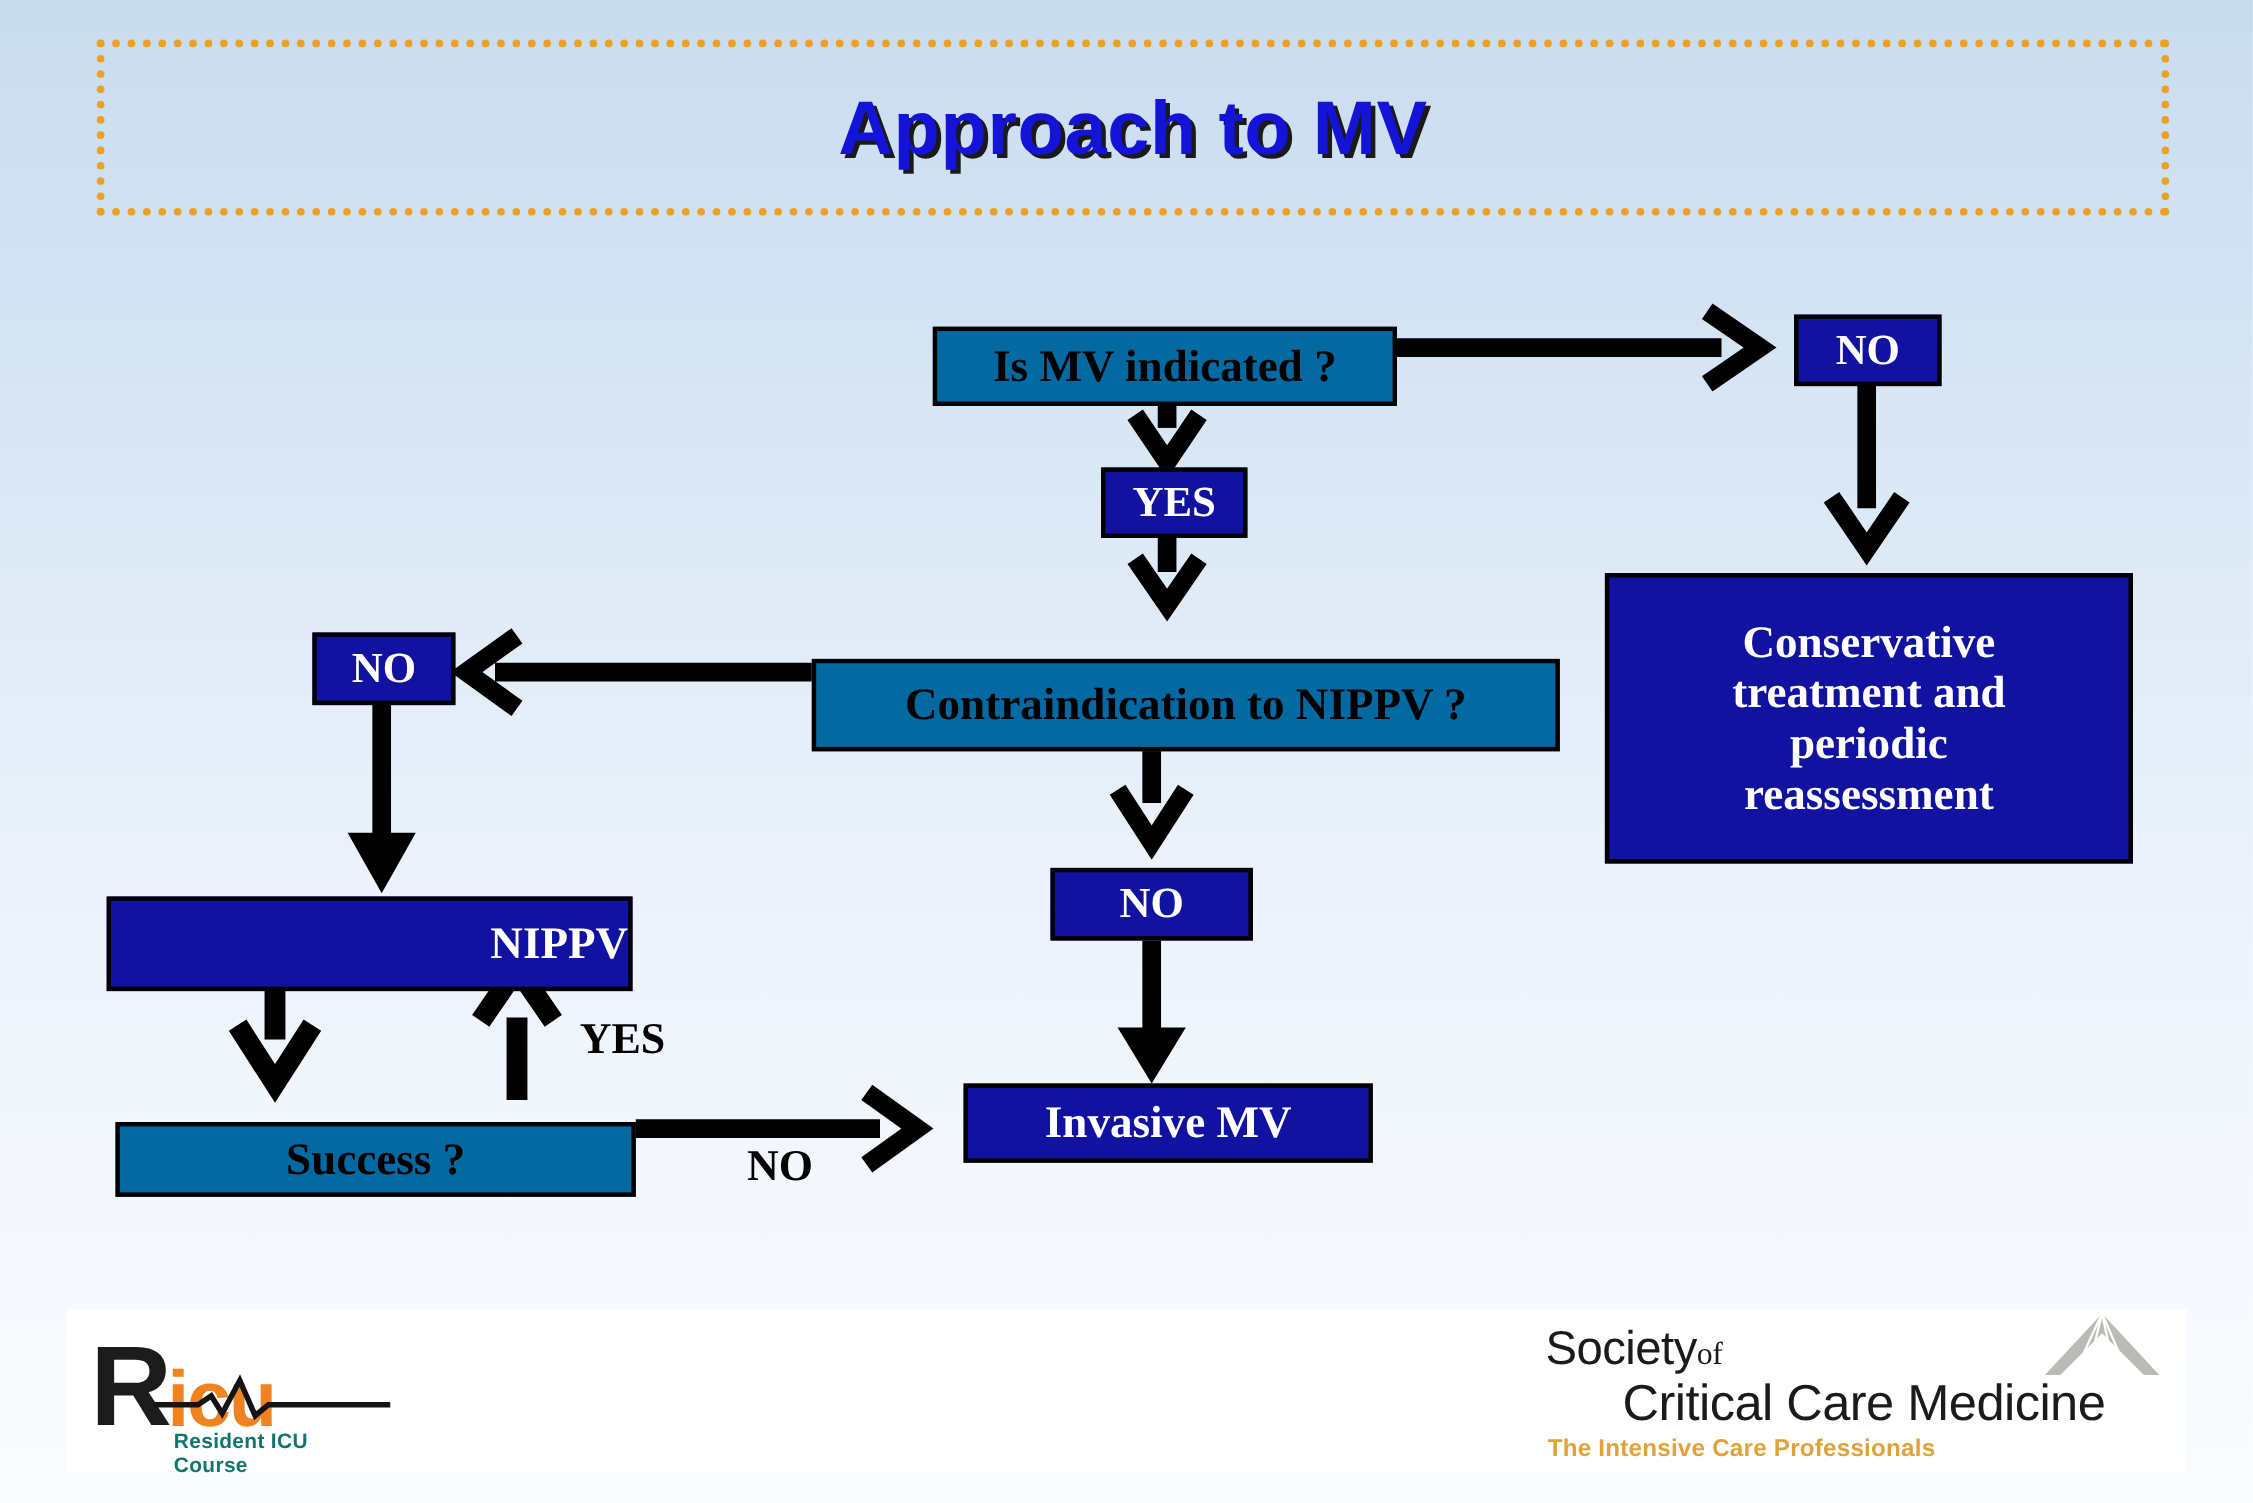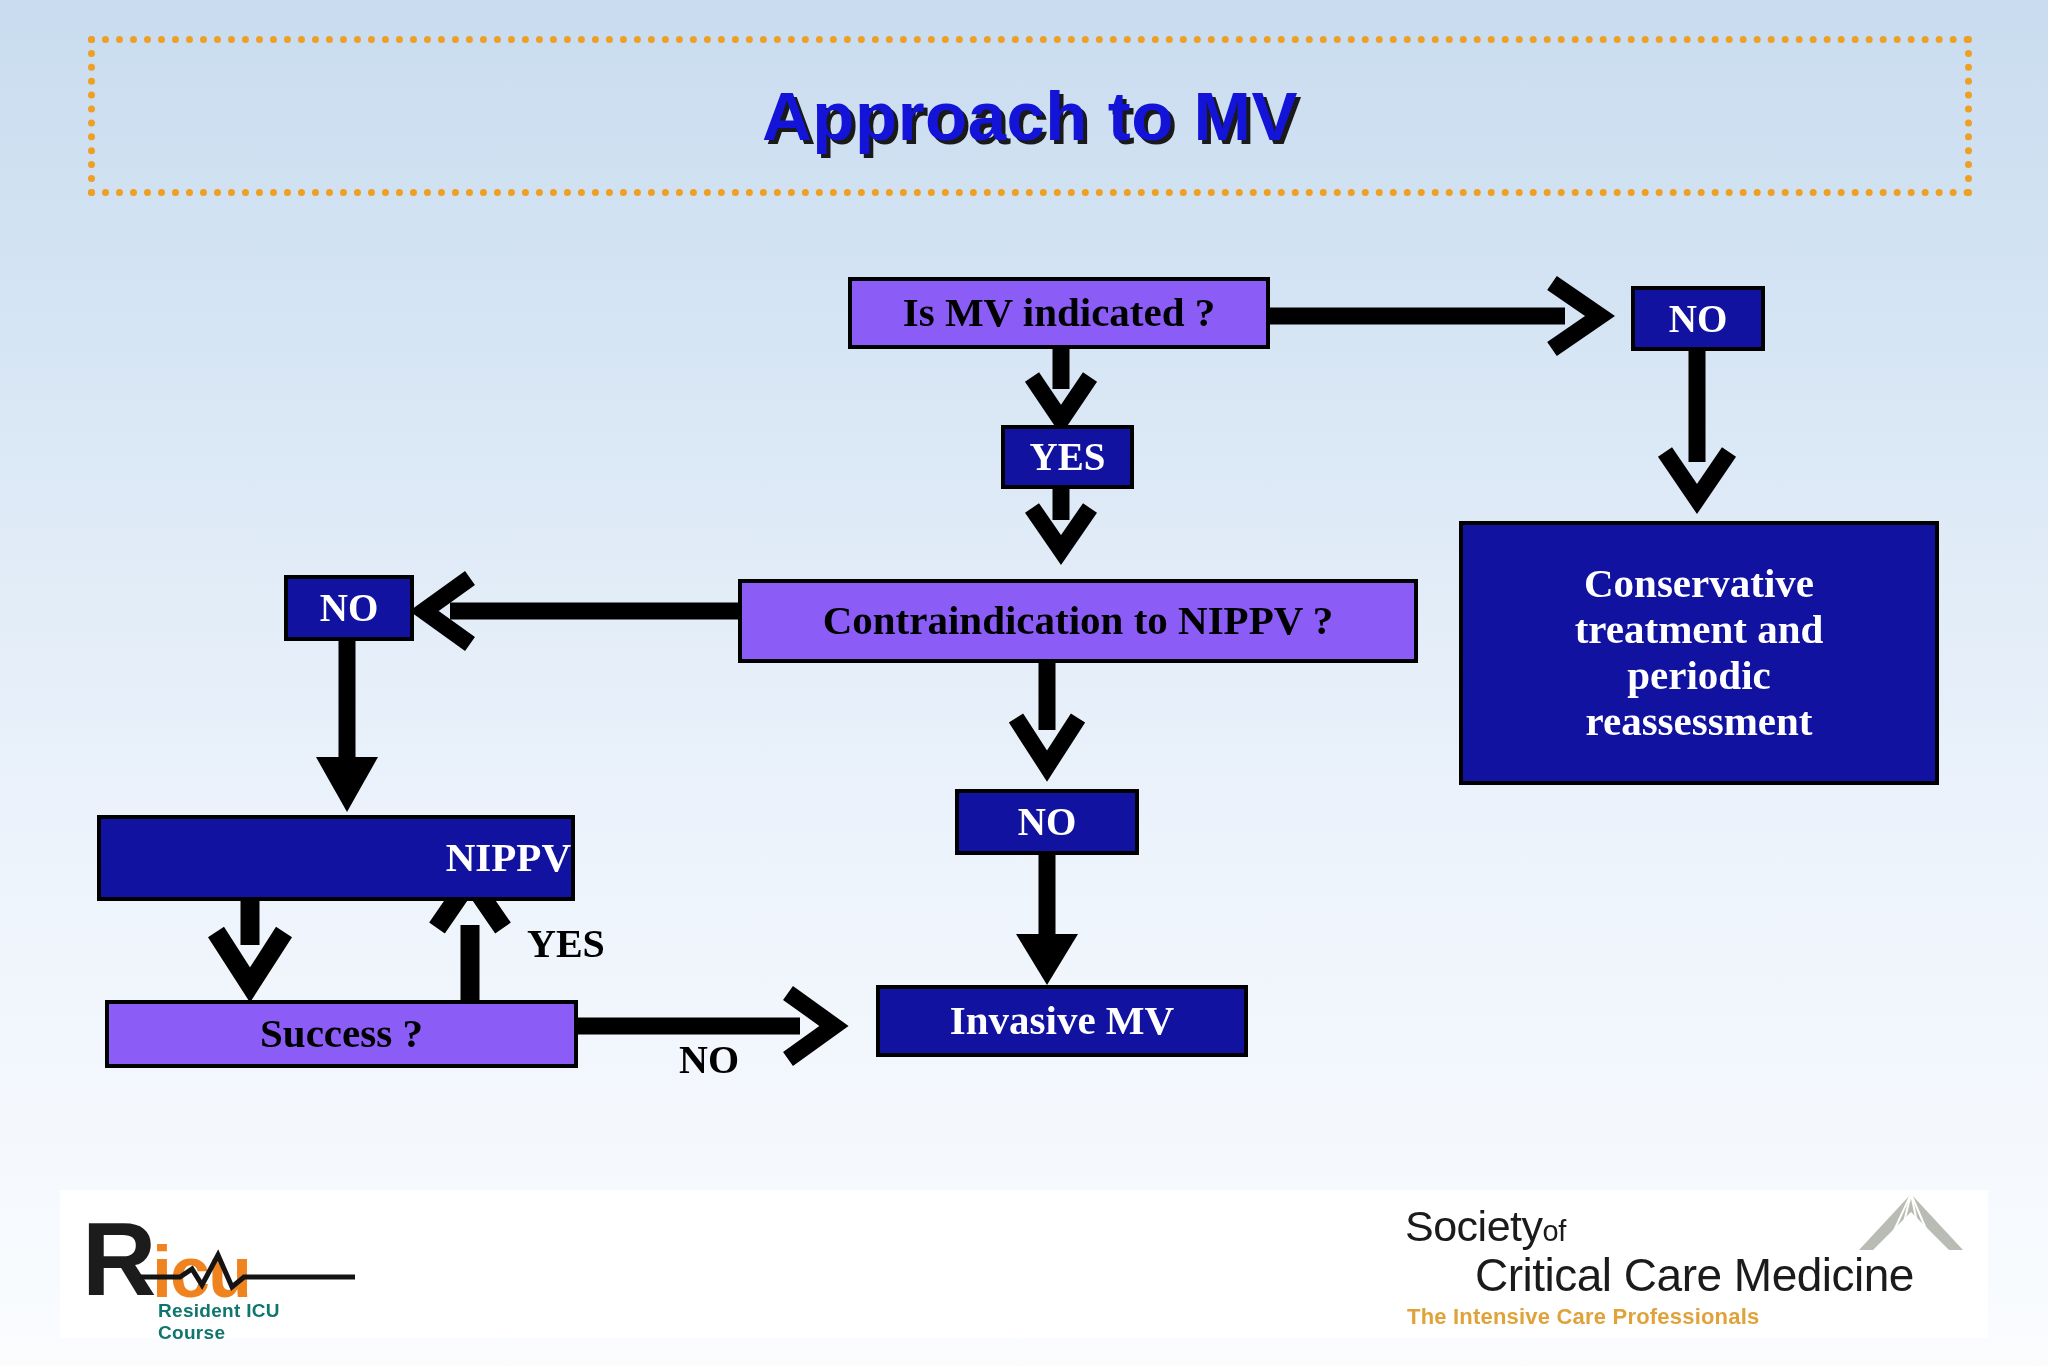--- a/index.html
+++ b/index.html
@@ -34,21 +34,21 @@
   .node{
     position:absolute;
     box-sizing:border-box;
     border:4px solid #000000;
     display:flex;align-items:center;justify-content:center;
     text-align:center;
     font-family:"Liberation Serif",serif;
     font-weight:bold;
     line-height:1.12;
   }
-  .node.yellow{background:#8b5cf6;color:#000000;}
+  .node.yellow{background:#0369a1;color:#000000;margin-top:20px;}
   .node.navy{background:#1212a0;color:#ffffff;}
 
   #node-is-mv-indicated{left:848px;top:277px;width:422px;height:72px;font-size:41px;}
   #node-yes{left:1001px;top:425px;width:133px;height:64px;font-size:39px;}
   #node-contraindication{left:738px;top:579px;width:680px;height:84px;font-size:41px;}
   #node-no-right{left:1631px;top:286px;width:134px;height:65px;font-size:39px;}
   #node-conservative{left:1459px;top:521px;width:480px;height:264px;font-size:41px;flex-direction:column;}
   #node-conservative span{display:block;}
   #node-no-left{left:284px;top:575px;width:130px;height:66px;font-size:39px;}
   #node-nippv{left:97px;top:815px;width:478px;height:86px;font-size:41px;justify-content:flex-end;}
@@ -78,21 +78,21 @@
     position:absolute;left:80px;top:1195px;width:270px;height:140px;
   }
   #logo-sccm{
     position:absolute;left:1405px;top:1196px;width:560px;height:142px;
   }
   .sccm-line1{
     position:absolute;left:0px;top:6px;
     font-family:"Liberation Sans",sans-serif;
     font-size:43px;color:#1b1b1b;letter-spacing:-0.5px;
   }
-  .sccm-of{font-size:29px;}
+  .sccm-of{font-size:29px;font-family:Liberation Serif, serif;}
   .sccm-line2{
     position:absolute;left:70px;top:52px;
     font-family:"Liberation Sans",sans-serif;
     font-size:46px;color:#1b1b1b;letter-spacing:-0.5px;white-space:nowrap;
   }
   .sccm-tag{
     position:absolute;left:2px;top:108px;
     font-family:"Liberation Sans",sans-serif;
     font-weight:bold;font-size:22px;color:#e0a23a;letter-spacing:0.2px;
   }

